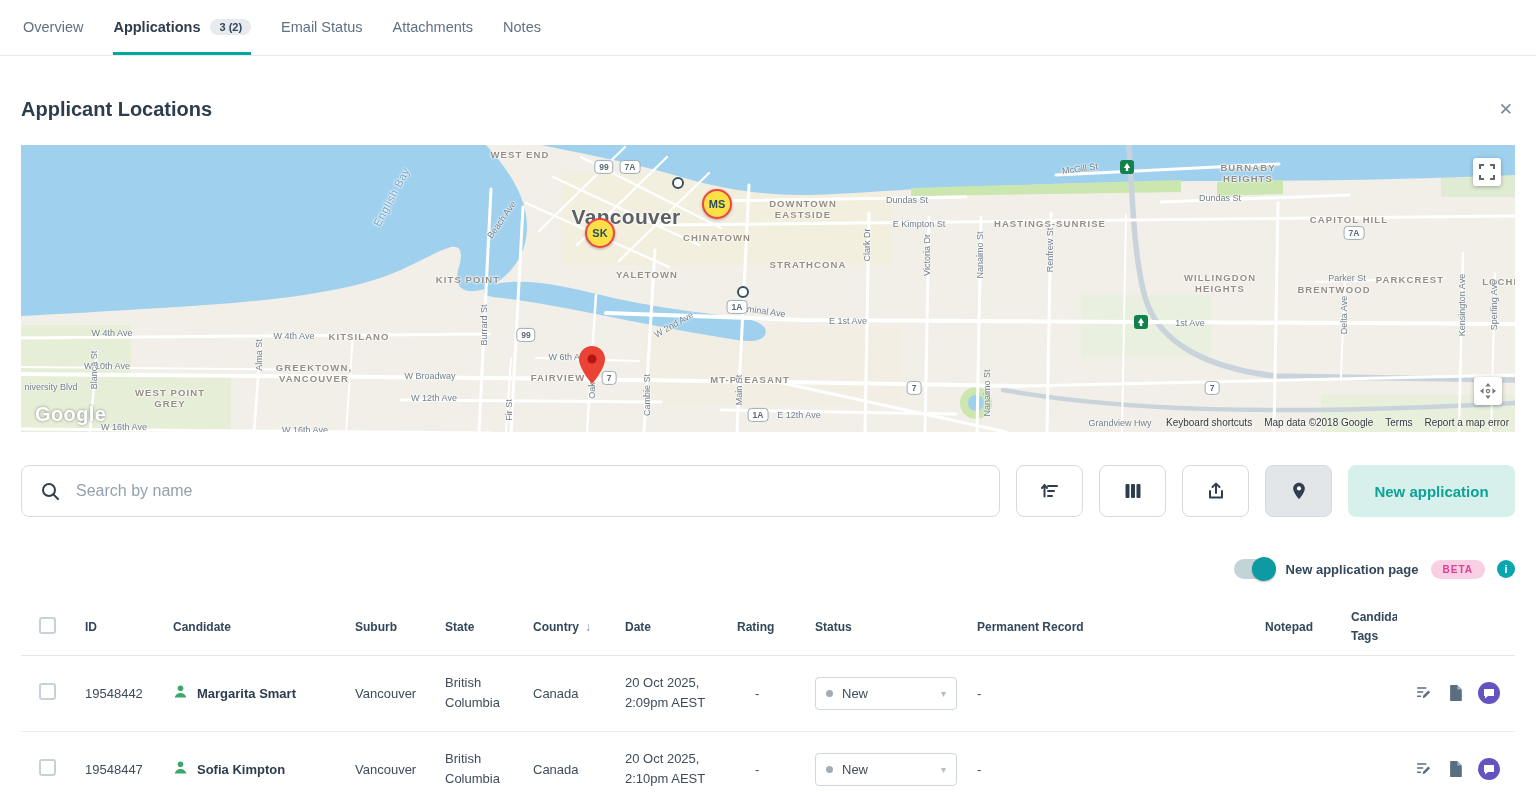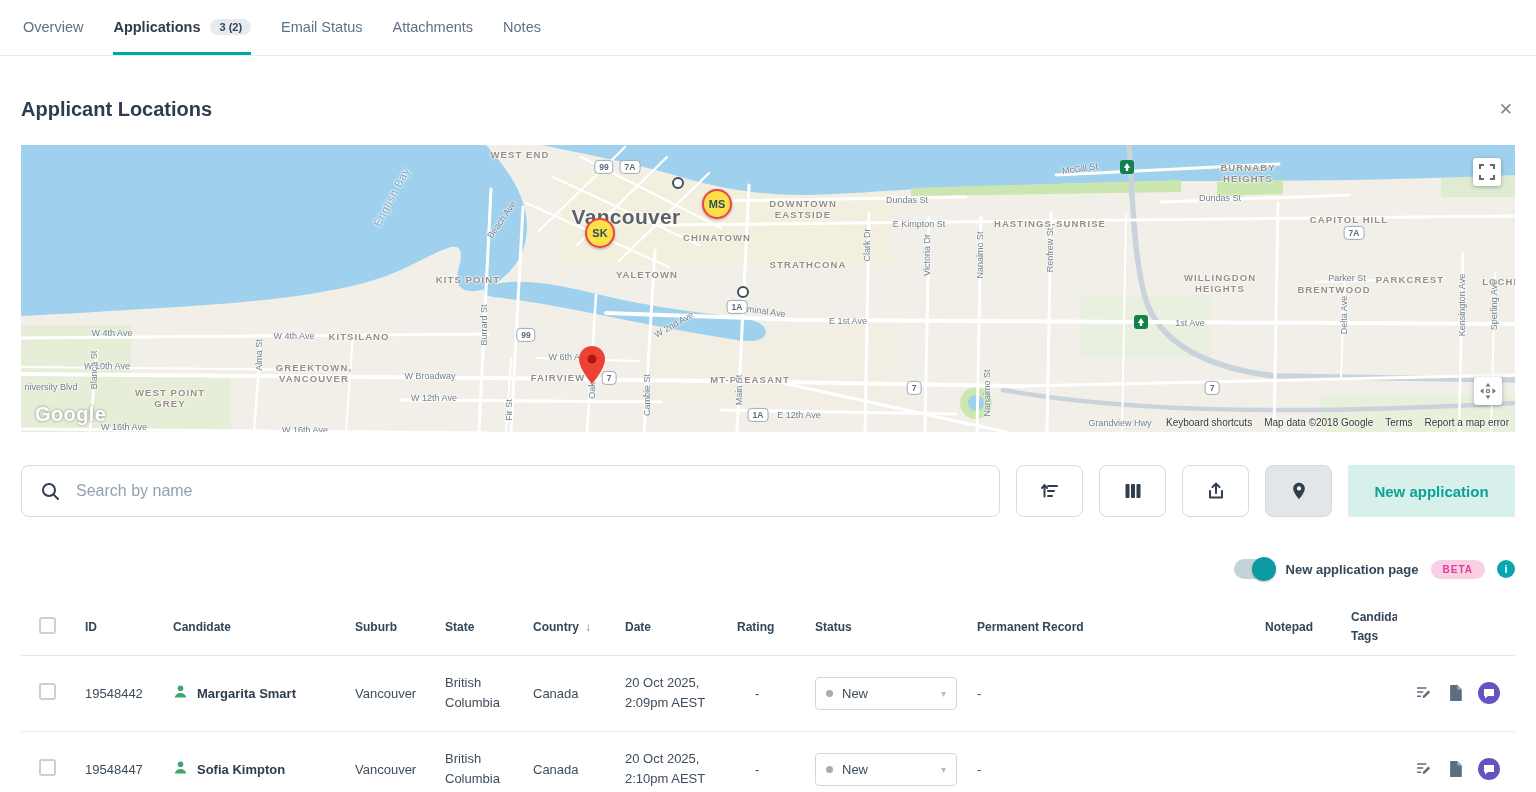--- a/index.html
+++ b/index.html
@@ -39,21 +39,21 @@
       text-shadow:0 0 2px #fff,0 0 2px #fff}
   .attrib span{cursor:pointer}
   
   .searchrow{display:flex;gap:16px;margin:33px 21px 0;height:52px}
   .search{flex:0 0 979px;display:flex;align-items:center;gap:14px;border:1px solid #d4dade;border-radius:8px;padding:0 18px}
   .search input{border:none;outline:none;flex:1;font-size:16px;color:#33475b;font-family:inherit;background:transparent}
   .search input::placeholder{color:#93a1ae}
   .icon-btn{width:67px;border:1px solid #d4dade;border-radius:8px;background:#fff;display:flex;
       align-items:center;justify-content:center;cursor:pointer}
   .icon-btn.active{background:#e2e6e9}
-  .primary-btn{flex:1;border:none;border-radius:2px;background:#d8f0eb;color:#0aa396;font-size:15px;
+  .primary-btn{flex:1;border:none;border-radius:8px;background:#d8f0eb;color:#0aa396;font-size:15px;
       font-weight:bold;cursor:pointer;font-family:inherit}
   
   .togglerow{display:flex;align-items:center;justify-content:flex-end;gap:12px;margin:40px 21px 0;height:24px}
   .switch{width:40px;height:20px;border-radius:10px;background:#c2d4d8;position:relative;cursor:pointer}
   .switch .knob{position:absolute;right:-2px;top:-2px;width:24px;height:24px;border-radius:50%;background:#0d9aa2;
       box-shadow:0 1px 2px rgba(0,0,0,.25)}
   .toggle-label{font-size:13px;font-weight:bold;color:#33475b}
   .beta{background:#f8cfe3;color:#dd3f96;font-size:10px;font-weight:bold;letter-spacing:1px;border-radius:10px;padding:4px 12px}
   .info{width:18px;height:18px;border-radius:50%;background:#0aa6b0;color:#fff;font-size:11px;font-weight:bold;
       display:flex;align-items:center;justify-content:center;cursor:pointer}

